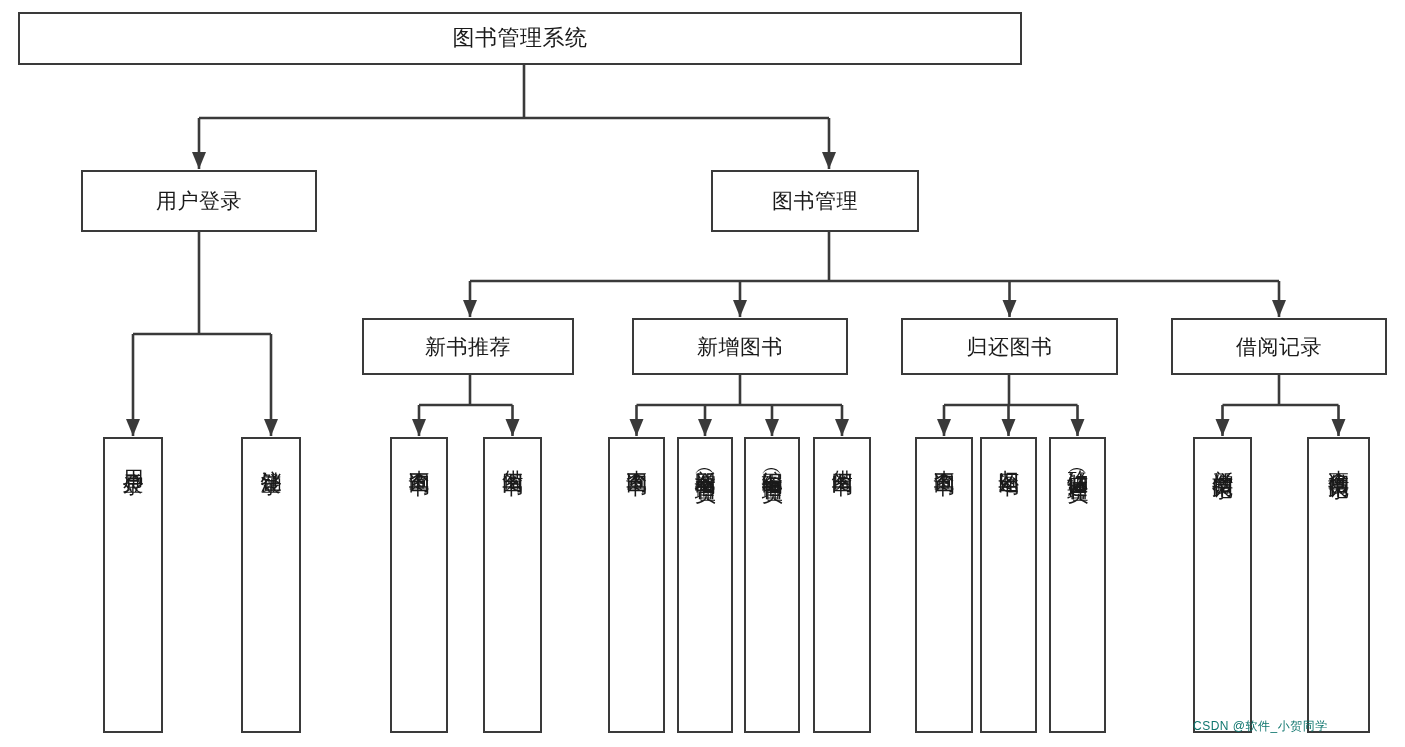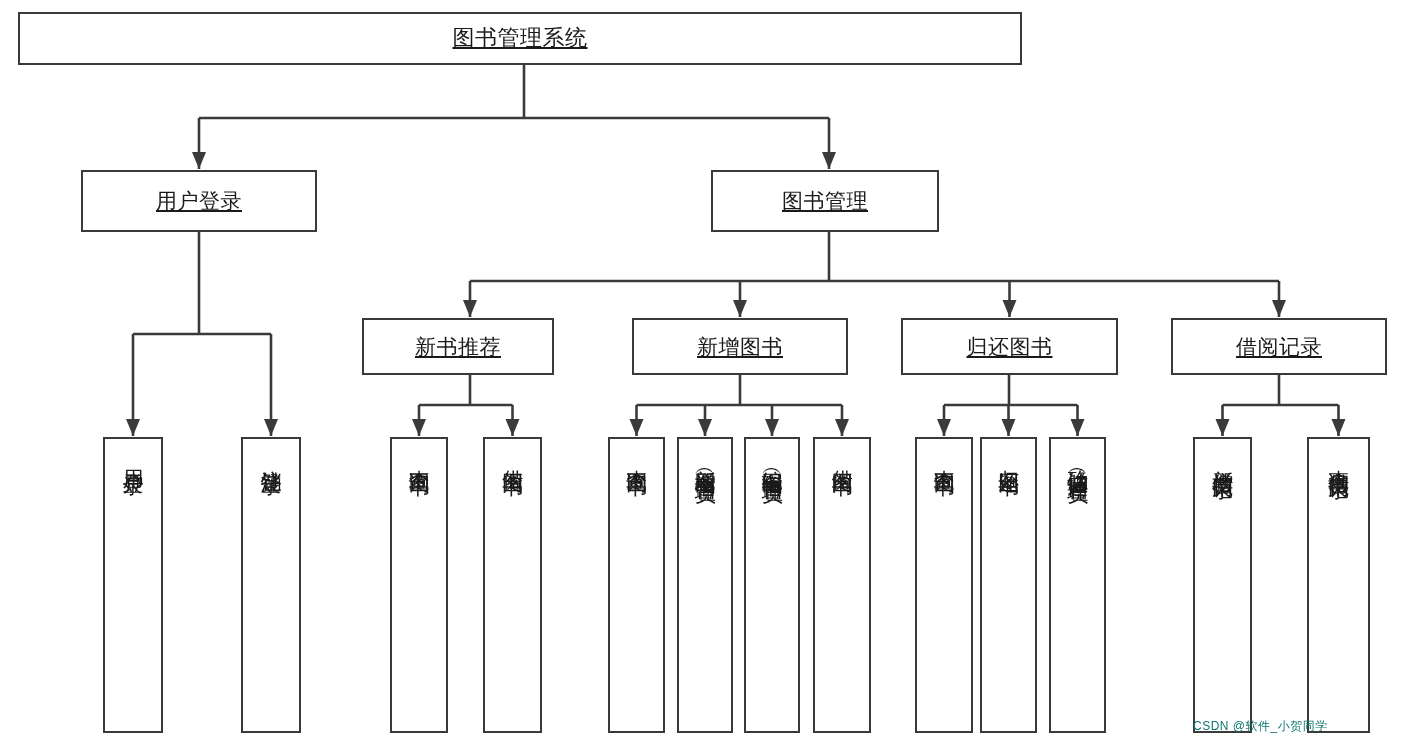--- a/index.html
+++ b/index.html
@@ -36,21 +36,20 @@
     color: #1a1a1a;
   }
   .node .label {
     display: block;
     text-align: center;
     line-height: 1.12;
     letter-spacing: 0.5px;
   }
   .node.horiz .label {
     font-size: 21px;
-    text-decoration: underline;
   }
   .node.root .label {
     font-size: 22px;
   }
   .node.vert {
     align-items: flex-start;
     padding-top: 14px;
   }
   .node.vert .label {
     writing-mode: vertical-rl;
@@ -126,24 +125,24 @@
       <line x1="1338.5" y1="405" x2="1338.5" y2="436" stroke="#3a3a3a" stroke-width="2.6" stroke-linecap="butt"></line>
       <polygon points="1331.5,419 1345.5,419 1338.5,436" fill="#3a3a3a"></polygon>
     </svg>
   <div id="nodes">
       <div class="node horiz root" style="left: 18px; top: 12px; width: 1004px; height: 53px;">
         <span class="label">图书管理系统</span>
       </div>
       <div class="node horiz" style="left: 81px; top: 170px; width: 236px; height: 62px;">
         <span class="label">用户登录</span>
       </div>
-      <div class="node horiz" style="left: 711px; top: 170px; width: 228px; height: 62px;">
+      <div class="node horiz" style="left: 711px; top: 170px; width: 208px; height: 62px;">
         <span class="label">图书管理</span>
       </div>
-      <div class="node horiz" style="left: 362px; top: 318px; width: 192px; height: 57px;">
+      <div class="node horiz" style="left: 362px; top: 318px; width: 212px; height: 57px;">
         <span class="label">新书推荐</span>
       </div>
       <div class="node horiz" style="left: 632px; top: 318px; width: 216px; height: 57px;">
         <span class="label">新增图书</span>
       </div>
       <div class="node horiz" style="left: 901px; top: 318px; width: 217px; height: 57px;">
         <span class="label">归还图书</span>
       </div>
       <div class="node horiz" style="left: 1171px; top: 318px; width: 216px; height: 57px;">
         <span class="label">借阅记录</span>

